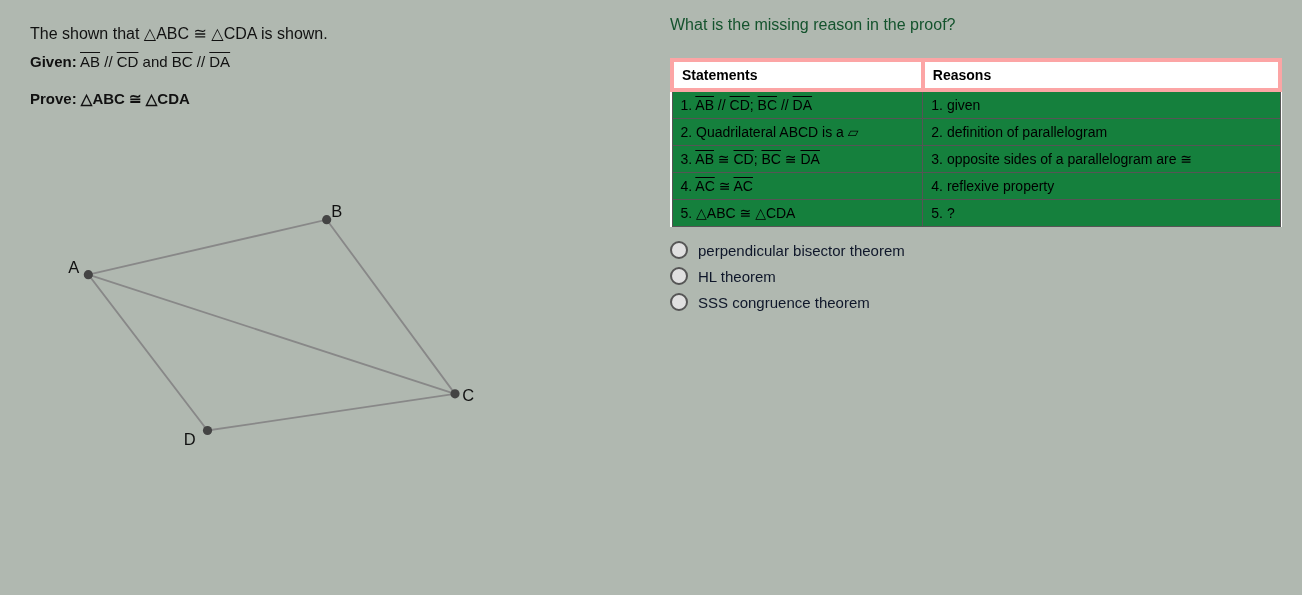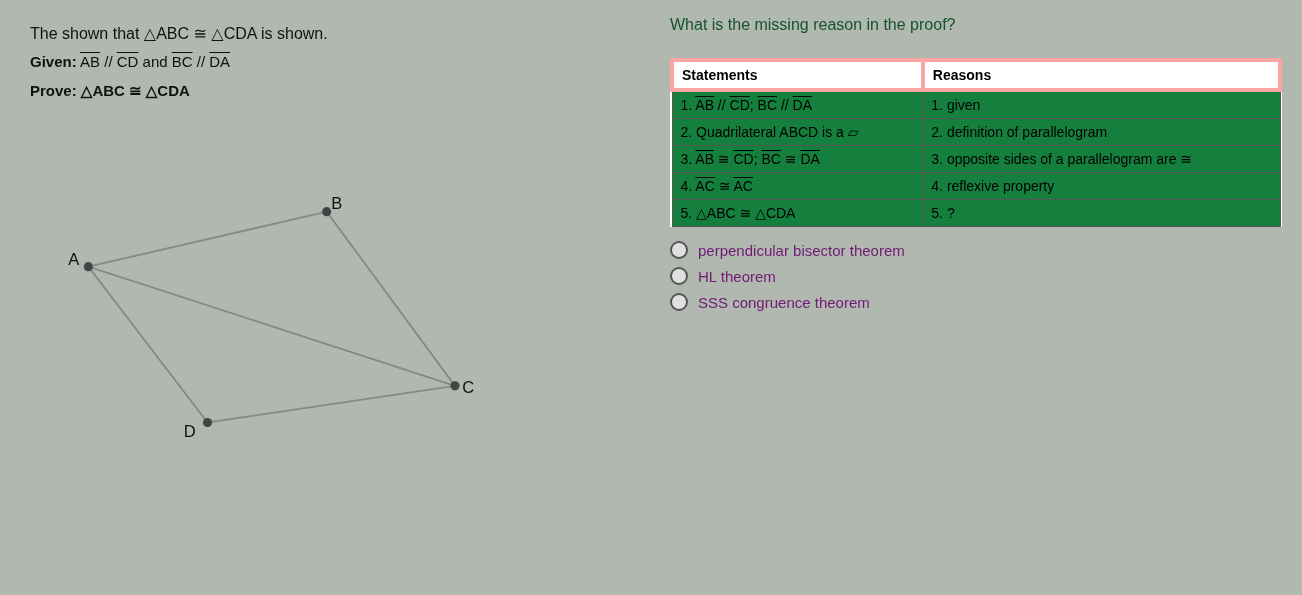--- a/index.html
+++ b/index.html
@@ -26,21 +26,21 @@
 
     .title {
       font-size: 16px;
       font-weight: normal;
       margin-bottom: 10px;
       color: #111;
     }
 
     .given-line {
       font-size: 15px;
-      margin-bottom: 12px;
+      margin-bottom: 20px;
       color: #111;
     }
 
     .overline {
       text-decoration: overline;
     }
 
     .prove-line {
       font-size: 15px;
       margin-bottom: 20px;
@@ -92,21 +92,21 @@
 
     .options-area {
       margin-top: 8px;
     }
 
     .option-item {
       display: flex;
       align-items: center;
       margin-bottom: 8px;
       font-size: 15px;
-      color: #701a75;
+      color: #0f172a;
     }
 
     .option-item .radio-circle {
       width: 18px;
       height: 18px;
       border-radius: 50%;
       border: 2px solid #555;
       background: #e0e0e0;
       margin-right: 10px;
       flex-shrink: 0;

